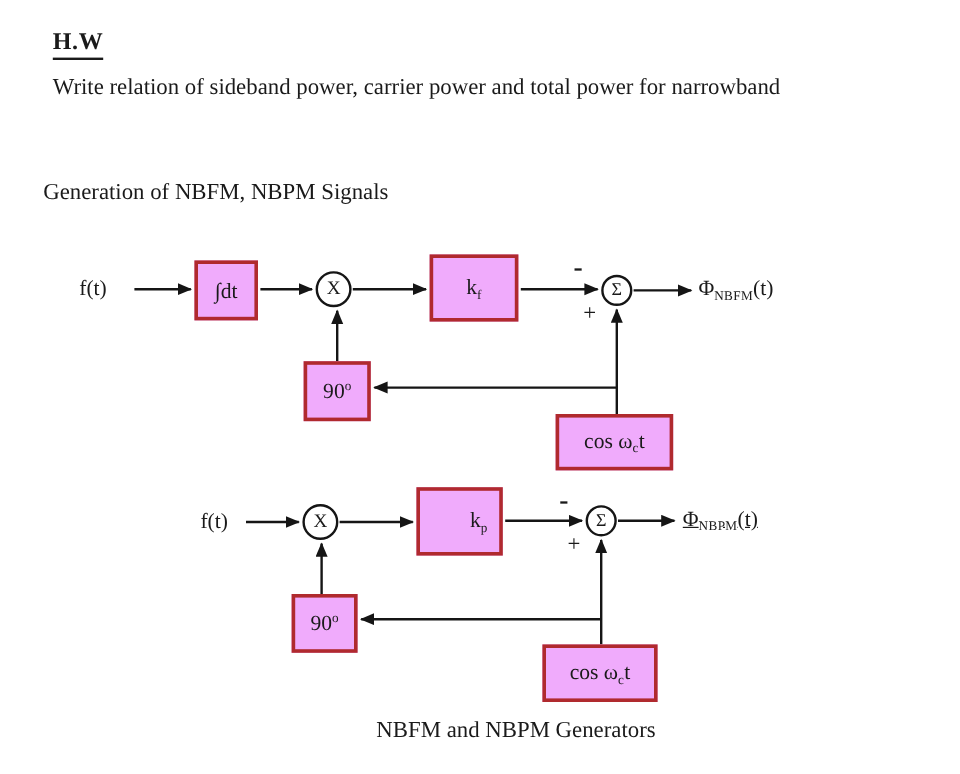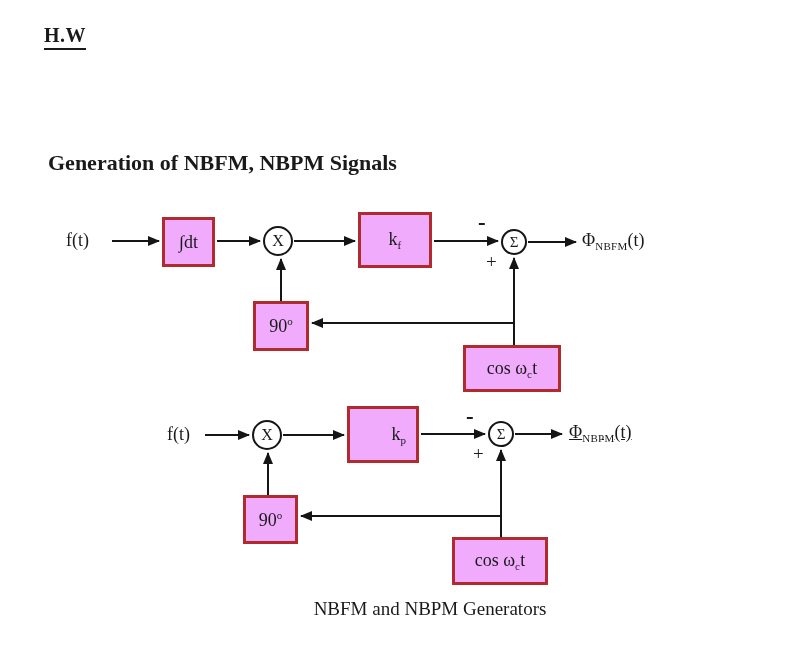--- a/index.html
+++ b/index.html
@@ -10,21 +10,21 @@
   *{margin:0;padding:0;box-sizing:border-box;}
   html,body{background:#fff;}
   body{font-family:"Liberation Serif","DejaVu Serif",serif;color:var(--text);}
   .page{position:relative;width:800px;height:645px;background:#ffffff;overflow:hidden;}
 
   .hw-title{position:absolute;left:44px;top:24px;font-size:20px;font-weight:bold;
     border-bottom:2.5px solid var(--text);padding-bottom:1px;letter-spacing:.5px;}
   .body-line{position:absolute;left:44px;font-size:19px;white-space:nowrap;}
   .body-line.l1{top:62px;}
   .body-line.l2{top:101px;}
-  .section-heading{position:absolute;left:48px;top:150px;font-size:22px;font-weight:bold;white-space:nowrap;}
+  .section-heading{position:absolute;left:36px;top:150px;font-size:19px;font-weight:normal;white-space:nowrap;}
   .caption{position:absolute;left:225px;top:598px;width:410px;text-align:center;font-size:19px;white-space:nowrap;}
 
   svg.wires{position:absolute;left:0;top:0;width:800px;height:645px;z-index:1;}
   svg .w{stroke:var(--line);stroke-width:2;fill:none;}
 
   .rbox{position:absolute;border:3px solid var(--box-border);background:#f0abfc;z-index:2;
     display:flex;align-items:center;justify-content:center;font-size:18px;white-space:nowrap;}
   .circ{position:absolute;border:2px solid var(--line);border-radius:50%;background:#fff;z-index:2;
     display:flex;align-items:center;justify-content:center;}
   .circ.mult{font-size:16px;}
@@ -59,20 +59,21 @@
   .out2{left:569px;top:422px;text-decoration:underline;}
   .minus2{left:466px;top:406px;}
   .plus2{left:473px;top:444px;}
 </style>
 </head>
 <body>
 
 <div class="page">
 
   <div class="hw-title">H.W</div>
+  <div class="body-line l1">Write relation of sideband power, carrier power and total power for narrowband</div>
   <div class="section-heading">Generation of NBFM, NBPM Signals</div>
 
   <svg class="wires" viewBox="0 0 800 645">
     <defs>
       <marker id="arr" markerWidth="13" markerHeight="11" refX="11" refY="5" orient="auto" markerUnits="userSpaceOnUse">
         <path d="M0,0 L12,5 L0,10 z" fill="#151515"></path>
       </marker>
     </defs>
 
     <line class="w" x1="112" y1="241" x2="159" y2="241" marker-end="url(#arr)"></line>

